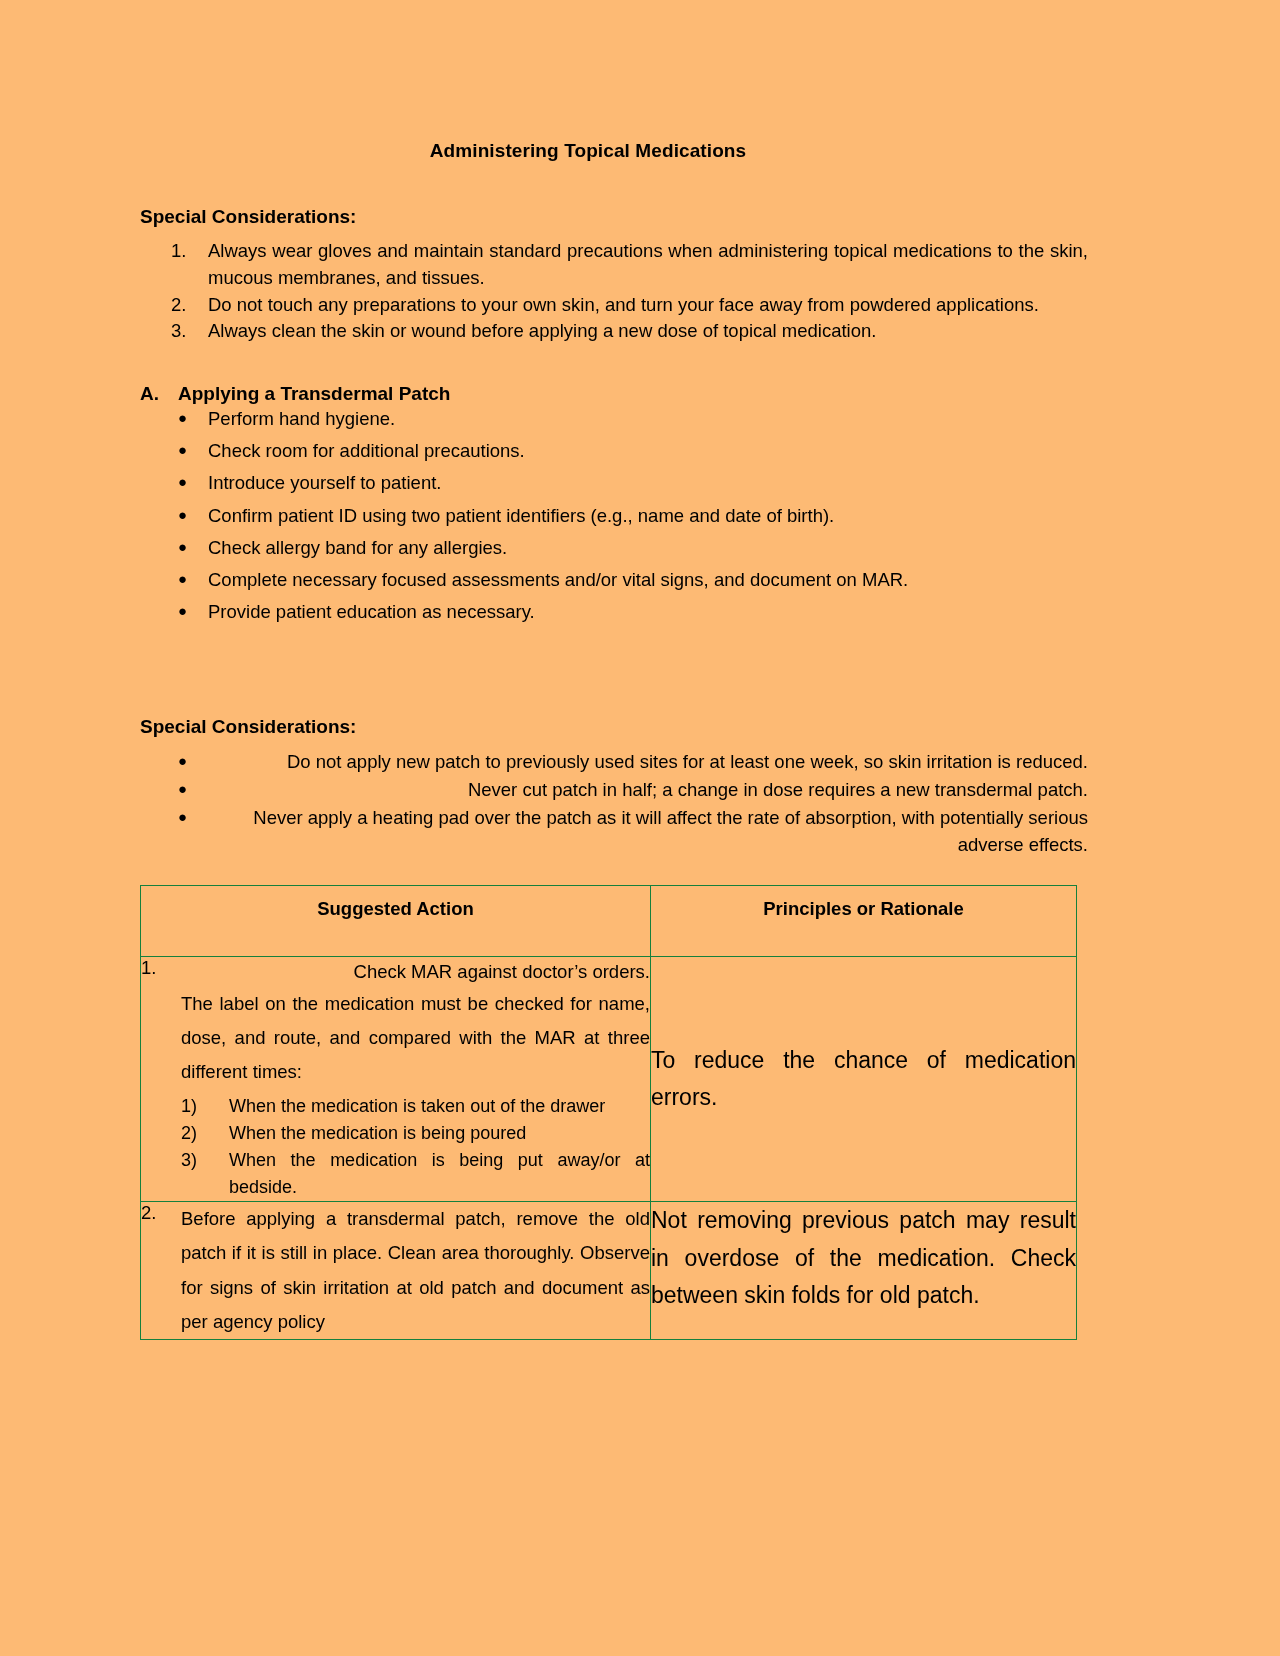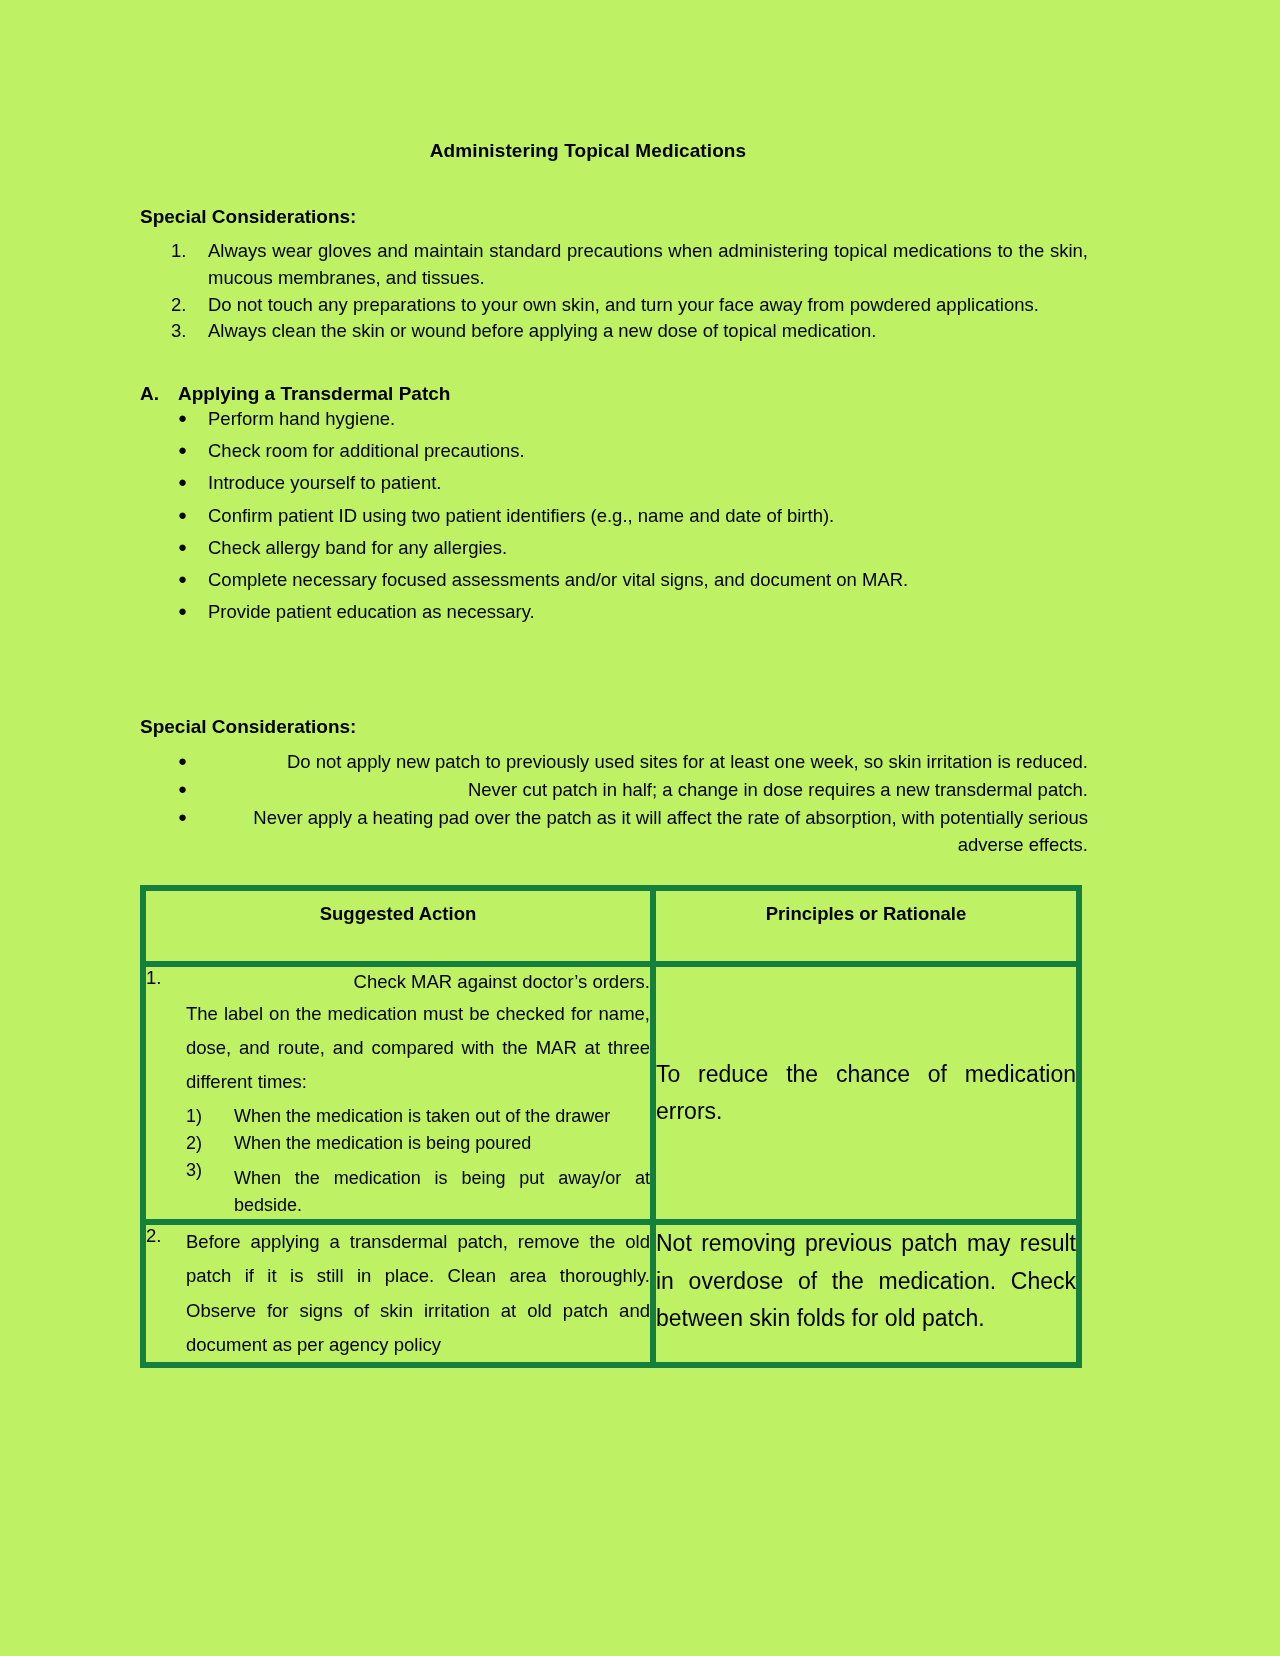--- a/index.html
+++ b/index.html
@@ -13,21 +13,21 @@
     font-family: "Liberation Sans", sans-serif;
     color: #000000;
     -webkit-font-smoothing: antialiased;
   }
   .page {
     position: relative;
     width: 1280px;
     height: 1656px;
     box-sizing: border-box;
     padding: 140px 192px 0 140px;
-    background: #bef264;
+    background: #fdba74;
   }
   .doc-title {
     text-align: center;
     font-weight: bold;
     font-size: 19px;
     letter-spacing: 0.1px;
     margin: 0 0 44px 0;
     padding-right: 52px;
   }
   .heading {
@@ -110,21 +110,21 @@
   }
   
   table.proc-table {
     border-collapse: collapse;
     width: 936px;
     margin-top: 26px;
     table-layout: fixed;
   }
   table.proc-table td,
   table.proc-table th {
-    border: 6px solid #15803d;
+    border: 1px solid #15803d;
     vertical-align: top;
     padding: 0;
   }
   table.proc-table th {
     font-weight: bold;
     font-size: 18.5px;
     text-align: center;
     height: 58px;
     padding: 12px 0 0 0;
     vertical-align: top;
@@ -178,21 +178,20 @@
   ol.sub-list > li .sub-marker {
     flex: 0 0 48px;
     width: 48px;
   }
   ol.sub-list > li .sub-content {
     flex: 1 1 auto;
   }
   ol.sub-list > li .sub-content.justified {
     text-align: justify;
     text-justify: inter-word;
-    margin-top: 8px;
   }
 </style>
 </head>
 <body>
 
 <div class="page">
 
   <div class="doc-title">Administering Topical Medications</div>
 
 

